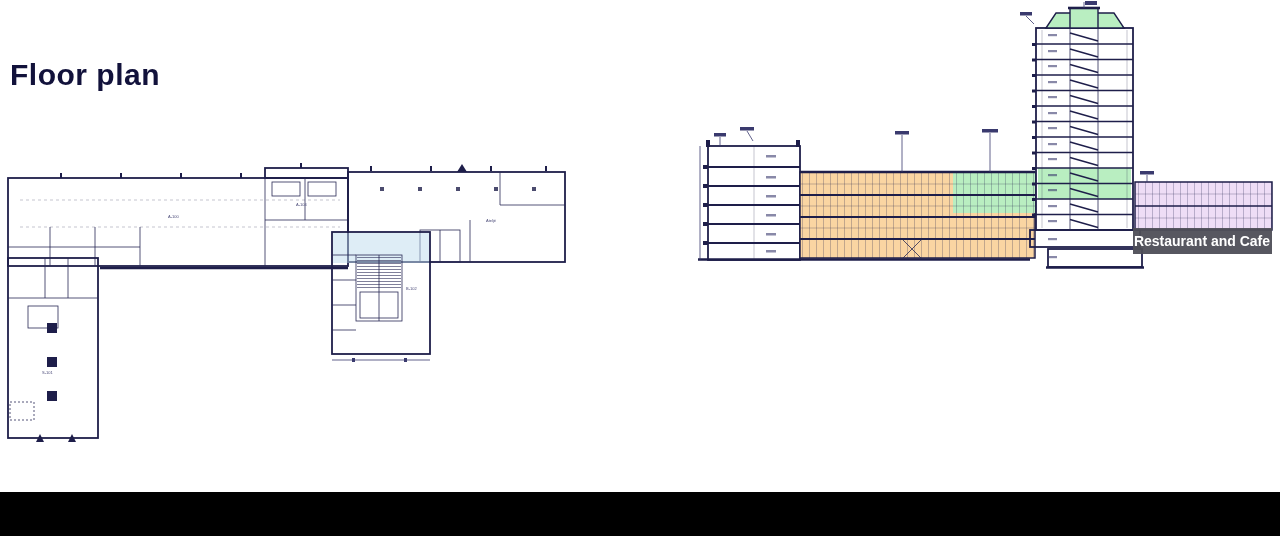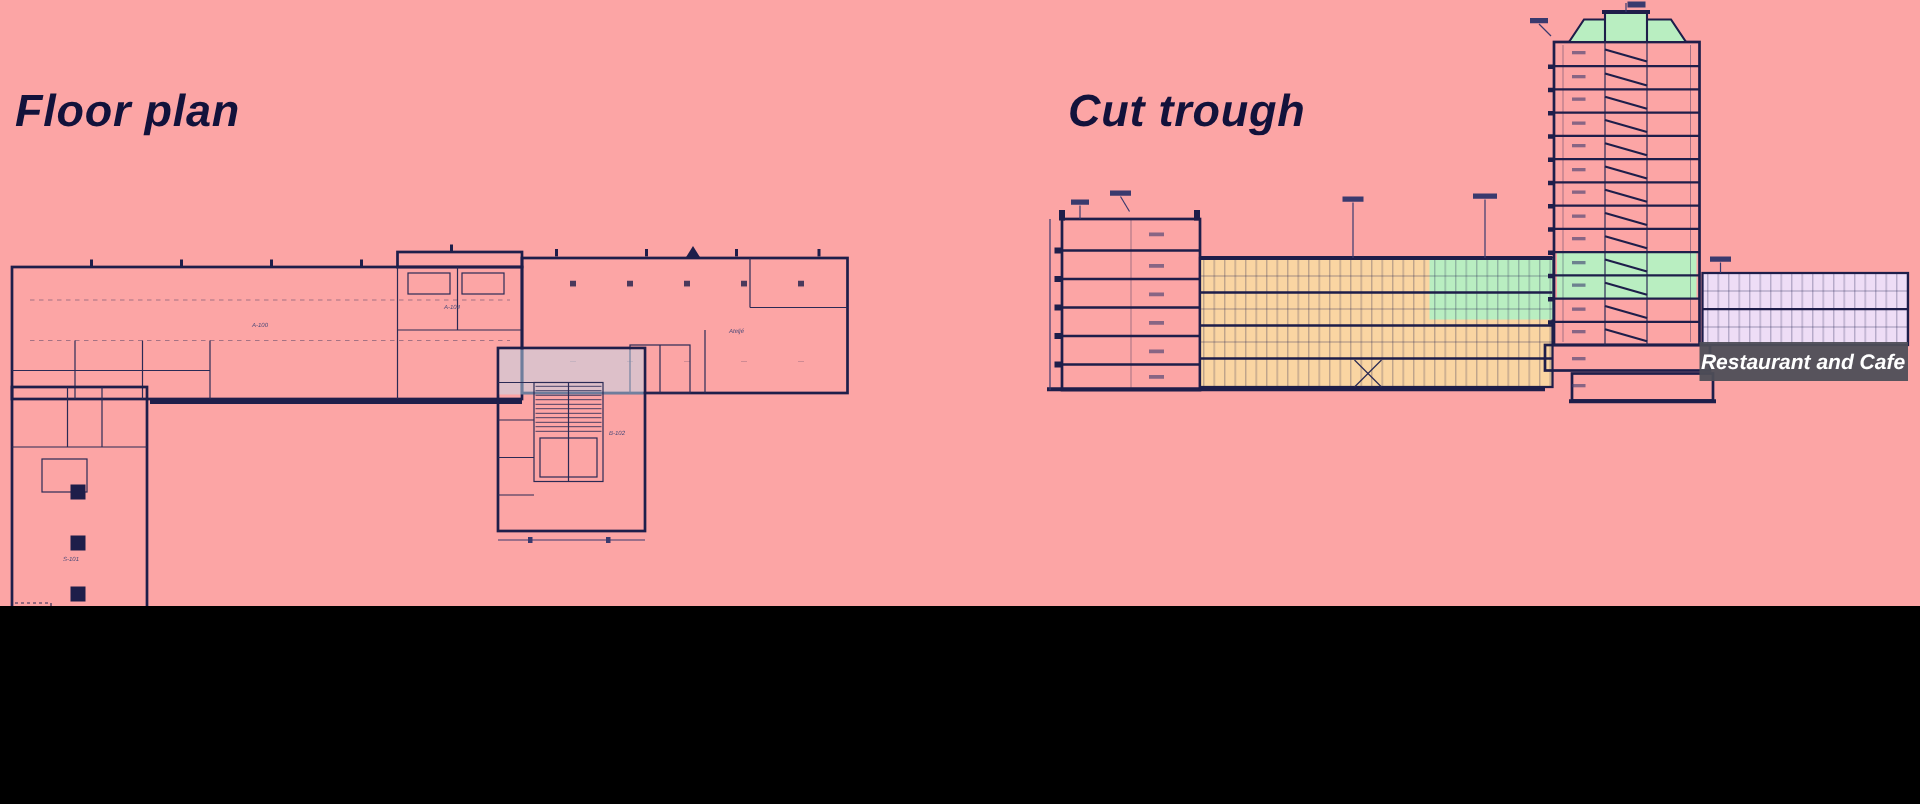--- a/index.html
+++ b/index.html
@@ -1,17 +1,17 @@
 <!DOCTYPE html>
 <html><head>
 <meta charset="utf-8">
 <style>
   html,body{margin:0;padding:0;background:#000;}
-  #canvas{position:relative;width:1280px;height:404px;background:#fca5a5;overflow:hidden;
-          font-family:"Liberation Sans", sans-serif;font-style:italic;}
+  #canvas{position:relative;width:1280px;height:492px;background:#ffffff;overflow:hidden;
+          font-family:"Liberation Sans", sans-serif;}
   .section-title{position:absolute;font-size:30px;font-weight:bold;color:#12123B;
                  letter-spacing:.5px;margin:0;}
   #title-floor-plan{left:10px;top:58px;}
   #title-cut-through{left:712px;top:58px;}
   svg{position:absolute;display:block;}
   #floor-plan-svg{left:0;top:160px;}
   #cut-through-svg{left:690px;top:0;}
   
   .w2{stroke:#1E1E4A;stroke-width:1.8;fill:none;}
   .w3{stroke:#1E1E4A;stroke-width:2.6;fill:none;}
@@ -30,21 +30,20 @@
   
   .banner-text{font-size:14px;font-weight:bold;fill:#FFFFFF;
                font-family:"Liberation Sans",sans-serif;}
 </style>
 </head>
 <body>
 
 <div id="canvas">
 
   <h2 class="section-title" id="title-floor-plan">Floor plan</h2>
-  <h2 class="section-title" id="title-cut-through">Cut trough</h2>
 
   <svg id="floor-plan-svg" width="600" height="290" viewBox="0 0 600 290">
     <defs>
       <pattern id="pat-dots" width="38" height="27" patternUnits="userSpaceOnUse">
         <rect x="0" y="0" width="4" height="4" fill="#1E1E4A"></rect>
       </pattern>
       <pattern id="pat-hatch" width="4" height="4" patternUnits="userSpaceOnUse">
         <path d="M0,4 L4,0" stroke="#1E1E4A" stroke-width="0.7"></path>
       </pattern>
       <pattern id="pat-treads" width="4" height="3" patternUnits="userSpaceOnUse">

